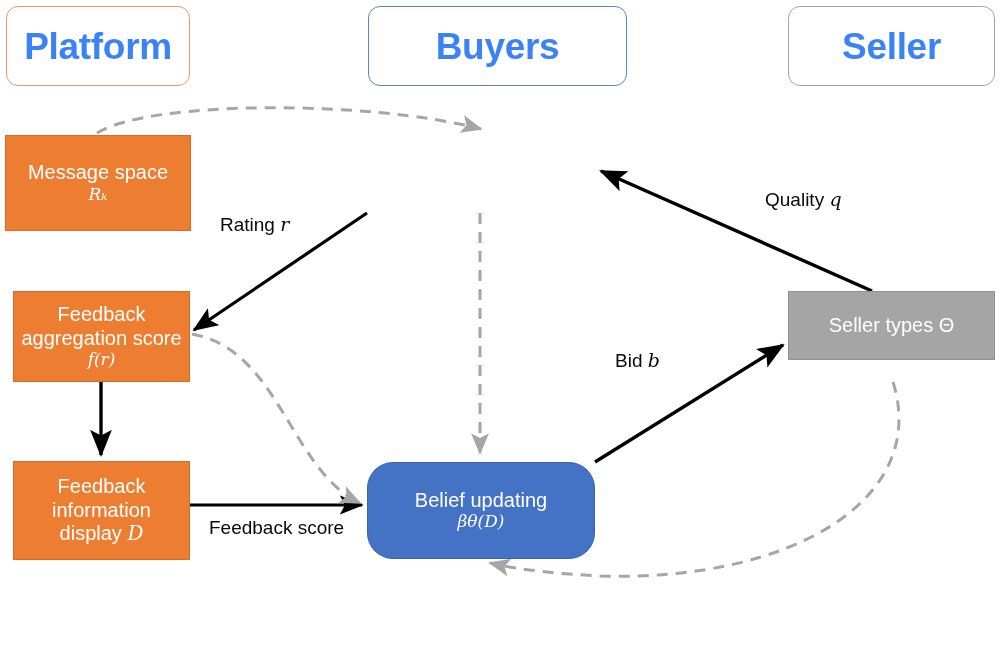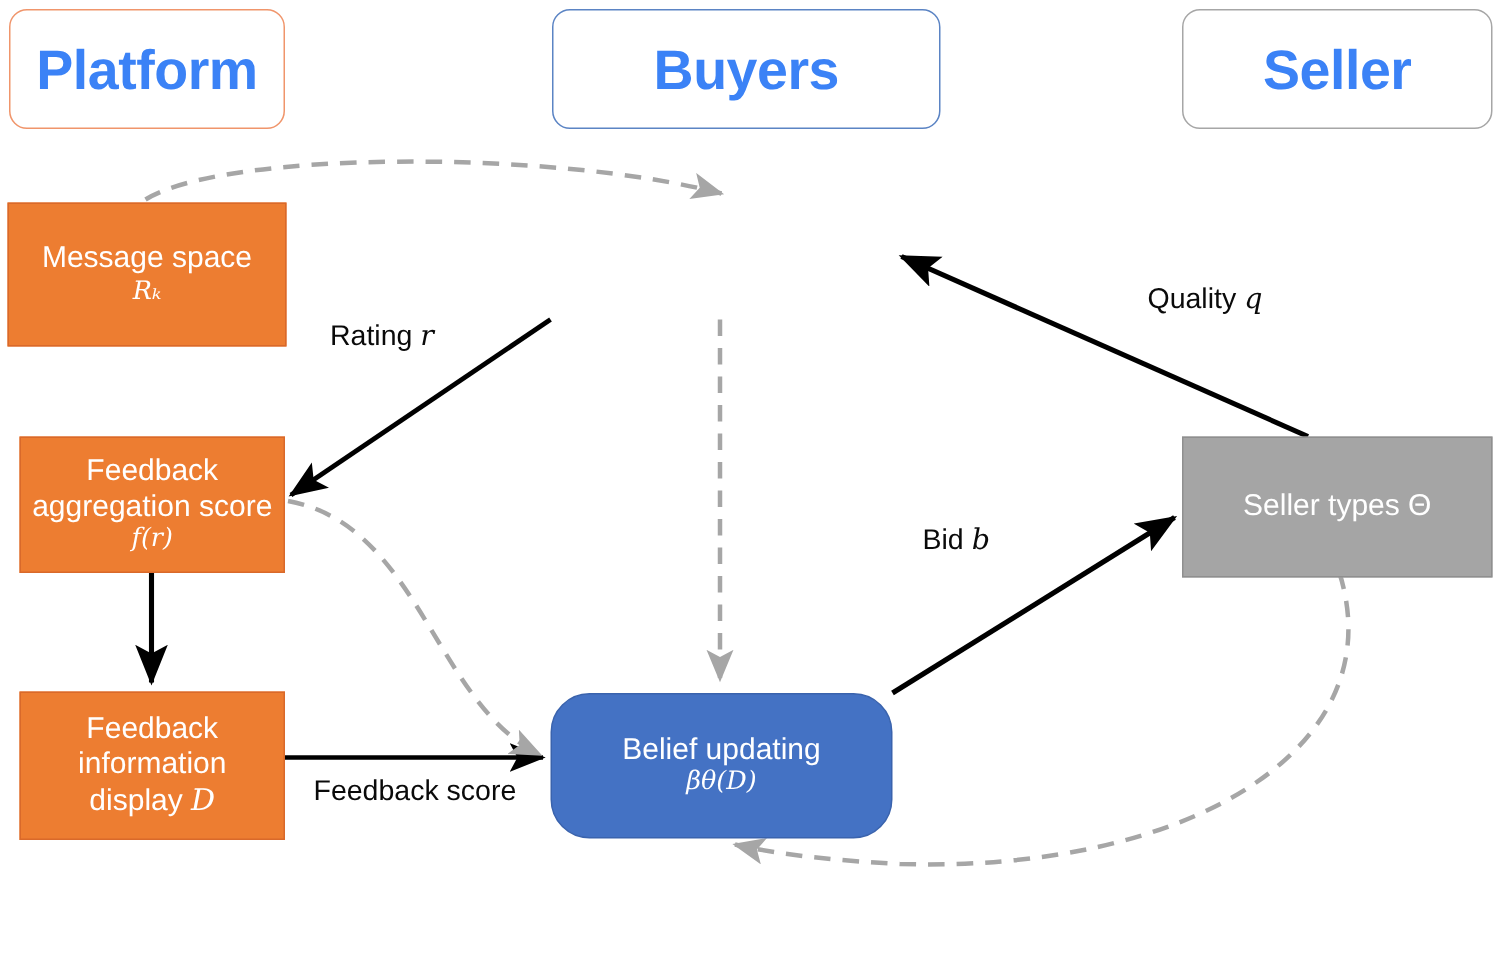--- a/index.html
+++ b/index.html
@@ -51,21 +51,21 @@
   .node .math { display: block; font-family: "DejaVu Serif", serif; font-style: italic; font-size: 17px; }
   .orange { background: #ED7D31; border: 1px solid #D9692A; }
   .blue   { background: #4472C4; border: 1px solid #3A63AD; }
   .gray   { background: #A5A5A5; border: 1px solid #8F8F8F; }
 
   #node-message   { left: 5px;   top: 135px; width: 186px; height: 96px; }
   #node-aggregate { left: 13px;  top: 291px; width: 177px; height: 91px; }
   #node-display   { left: 13px;  top: 461px; width: 177px; height: 99px; }
   #node-mapping   { left: 367px; top: 135px; width: 228px; height: 78px; }
   #node-belief    { left: 367px; top: 462px; width: 228px; height: 97px; border-radius: 26px; }
-  #node-seller    { left: 788px; top: 291px; width: 207px; height: 94px; }
+  #node-seller    { left: 788px; top: 291px; width: 207px; height: 69px; }
 
   .edge-label {
     position: absolute;
     font-size: 19px;
     color: #0a0a0a;
     white-space: nowrap;
     line-height: 1;
   }
   .edge-label .mi { font-family: "DejaVu Serif", serif; font-style: italic; }
 

